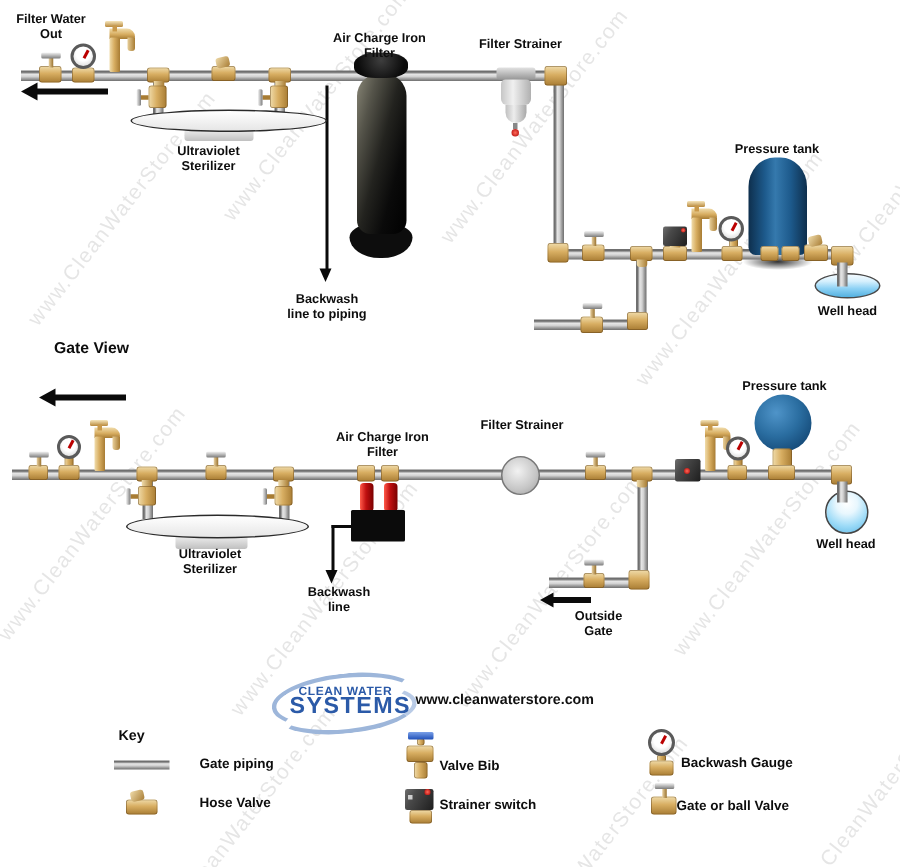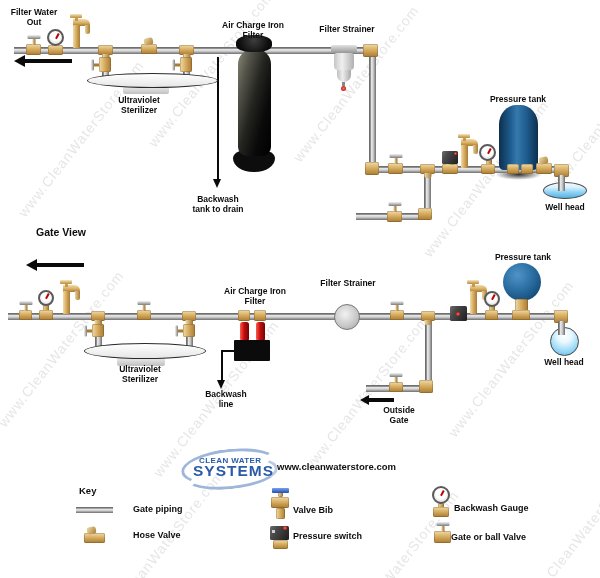--- a/index.html
+++ b/index.html
@@ -156,21 +156,21 @@
   <div class="uvbase" style="left:123px;top:86px;width:46px;height:8px"></div>
   <div class="lbl" style="left:106px;top:95px;width:66px">Ultraviolet Sterilizer</div>
 
   <div class="lbl" style="left:221px;top:20px;width:64px">Air Charge Iron Filter</div>
   <div class="ifcap" style="left:236px;top:35px;width:36px;height:17px"></div>
   <div class="ifbody" style="left:238px;top:49px;width:33px;height:107px"></div>
   <div class="ifbase" style="left:233px;top:150px;width:42px;height:22px"></div>
 
   <div class="thin" style="left:217px;top:57px;width:1.5px;height:124px"></div>
   <div class="tri-down" style="left:213px;top:179px"></div>
-  <div class="lbl" style="left:189px;top:194px;width:58px">Backwash tank to drain</div>
+  <div class="lbl" style="left:189px;top:194px;width:58px">Backwash line to piping</div>
 
   <div class="lbl" style="left:318px;top:24px;width:58px">Filter Strainer</div>
   <div class="strlid" style="left:331px;top:45px;width:26px;height:8px"></div>
   <div class="strbody" style="left:334px;top:53px;width:20px;height:17px"></div>
   <div class="strtaper" style="left:337px;top:70px;width:14px;height:12px"></div>
   <div class="thin" style="left:342px;top:82px;width:3px;height:4px;background:#888"></div>
   <div class="reddot" style="left:341px;top:86px;width:5px;height:5px"></div>
 
   <div class="fit" style="left:363px;top:44px;width:15px;height:13px"></div>
   <div class="pv" style="left:369px;top:55px;height:112px"></div>
@@ -309,21 +309,21 @@
   <div class="bluebar" style="left:272px;top:488px;width:17px;height:4.5px"></div>
   <div class="fitv" style="left:278px;top:492px;width:5px;height:5px"></div>
   <div class="fit" style="left:271px;top:497px;width:18px;height:11px"></div>
   <div class="fitv" style="left:276px;top:508px;width:9px;height:11px"></div>
   <div class="klbl" style="left:293px;top:505px">Valve Bib</div>
 
   <div class="pswitch" style="left:270px;top:526px;width:19px;height:14px"></div>
   <div class="reddot" style="left:283px;top:526px;width:3.5px;height:3.5px"></div>
   <div class="thin" style="left:272px;top:530px;width:3px;height:3px;background:#cfcfcf;z-index:5"></div>
   <div class="fit" style="left:273px;top:540px;width:15px;height:9px"></div>
-  <div class="klbl" style="left:293px;top:531px">Pressure switch</div>
+  <div class="klbl" style="left:293px;top:531px">Strainer switch</div>
 
   <div class="gauge" style="left:432px;top:486px;width:18px;height:18px"></div>
   <div class="fitv" style="left:438px;top:503px;width:6px;height:5px"></div>
   <div class="fit" style="left:433px;top:507px;width:16px;height:10px"></div>
   <div class="klbl" style="left:454px;top:503px">Backwash Gauge</div>
 
   <div class="fit gv" style="left:434px;top:531px;width:17px;height:12px"></div>
   <div class="klbl" style="left:451px;top:532px">Gate or ball Valve</div>
 
 </div>

